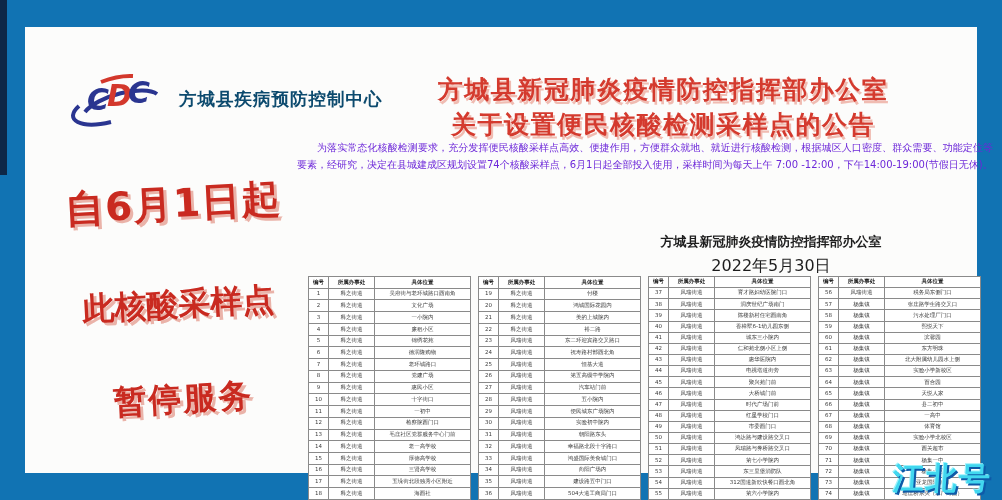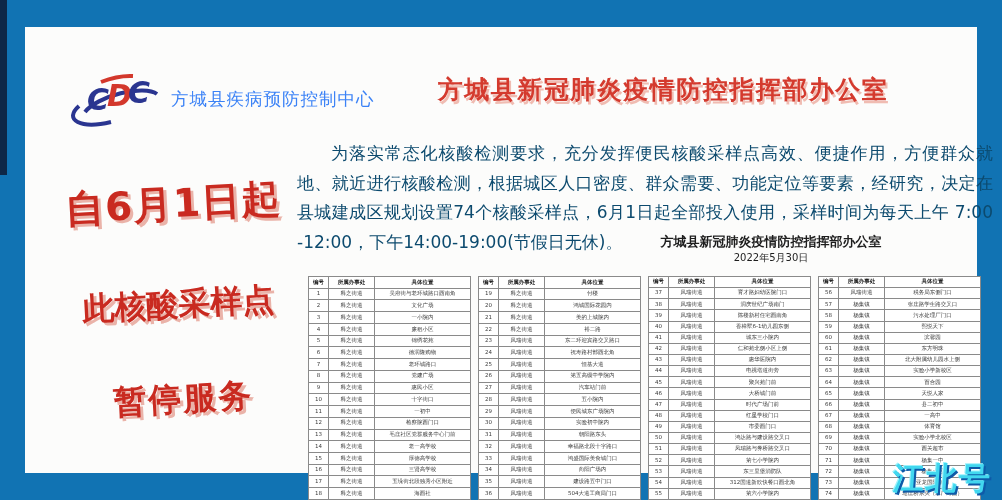--- a/index.html
+++ b/index.html
@@ -4,37 +4,37 @@
 <style>
   html,body{margin:0;padding:0;}
   body{font-family:"DejaVu Sans","Liberation Sans",sans-serif;}
   .poster{position:relative;width:1002px;height:500px;background:#1173b3;overflow:hidden;}
   .panel{position:absolute;left:25px;top:27px;width:952px;height:446px;background:#fcfcfb;}
   .edge-artifact{position:absolute;left:0;top:0;width:7px;height:175px;background:#0e1a33;opacity:.85;}
 
   
   .org-header{position:absolute;left:46px;top:42px;height:60px;display:flex;align-items:center;}
   .org-logo{width:92px;height:58px;}
-  .org-name{font-size:17.5px;font-weight:normal;color:#3b82f6;letter-spacing:1px;margin-left:8px;}
+  .org-name{font-size:17.5px;font-weight:bold;color:#0c4a6e;letter-spacing:1px;margin-left:16px;}
 
   
   .title{position:absolute;left:318px;top:46px;width:640px;text-align:center;
          color:#d43a2e;font-weight:bold;font-size:25px;line-height:1.38;letter-spacing:1.5px;
          text-shadow:2px 3px 0 #f0bcb2;}
 
   
-  .bodytext{position:absolute;left:272px;top:112px;width:696px;color:#0c4a6e;
-            font-size:17px;line-height:1.74;text-align:justify;}
+  .bodytext{position:absolute;left:272px;top:112px;width:696px;color:#6d28d9;
+            font-size:10px;line-height:1.74;text-align:justify;}
   .bodytext p{margin:0;text-indent:2em;}
   .bodytext .attach{margin-top:3px;}
 
   
   .signature{position:absolute;right:66px;top:206px;width:280px;text-align:center;color:#1d1d1d;}
   .signature .issuer{font-size:13px;font-weight:600;white-space:nowrap;}
-  .signature .date{font-size:10px;}
+  .signature .date{font-size:16px;margin-top:5px;}
 
   
   .suspend{position:absolute;left:34px;top:150px;width:238px;text-align:center;
            transform:rotate(-3deg);color:#c92a20;font-weight:bold;}
   .suspend .l1{font-size:39px;letter-spacing:1px;text-shadow:3px 3px 0 #eab3a9;}
   .suspend .l2{font-size:32px;margin-top:52px;letter-spacing:0px;text-shadow:3px 3px 0 #eab3a9;}
   .suspend .l3{font-size:33px;margin-top:50px;letter-spacing:2px;text-shadow:3px 3px 0 #eab3a9;}
 
   
   .tables{position:absolute;left:283px;top:249px;width:672px;height:224px;display:flex;gap:7px;}
@@ -64,20 +64,21 @@
         <path d="M30 12 A 34 12 -16 0 1 62 6" stroke="#d3382c" stroke-width="4" fill="none"></path>
         <text x="16" y="40" font-size="30" font-weight="bold" font-style="italic" fill="#2a3590">C</text>
         <text x="36" y="36" font-size="30" font-weight="bold" font-style="italic" fill="#d3382c">D</text>
         <text x="57" y="33" font-size="30" font-weight="bold" font-style="italic" fill="#2a3590">C</text>
       </svg>
       <div class="org-name">方城县疾病预防控制中心</div>
     </div>
 
     <div class="title">
       <div>方城县新冠肺炎疫情防控指挥部办公室</div>
+      <div>关于设置便民核酸检测采样点的公告</div>
     </div>
 
     <div class="bodytext">
       <p>为落实常态化核酸检测要求，充分发挥便民核酸采样点高效、便捷作用，方便群众就地、就近进行核酸检测，根据城区人口密度、群众需要、功能定位等要素，经研究，决定在县城建成区规划设置74个核酸采样点，6月1日起全部投入使用，采样时间为每天上午 7:00 -12:00，下午14:00-19:00(节假日无休)。</p>
     </div>
 
     <div class="signature">
       <div class="issuer">方城县新冠肺炎疫情防控指挥部办公室</div>
       <div class="date">2022年5月30日</div>
     </div>

